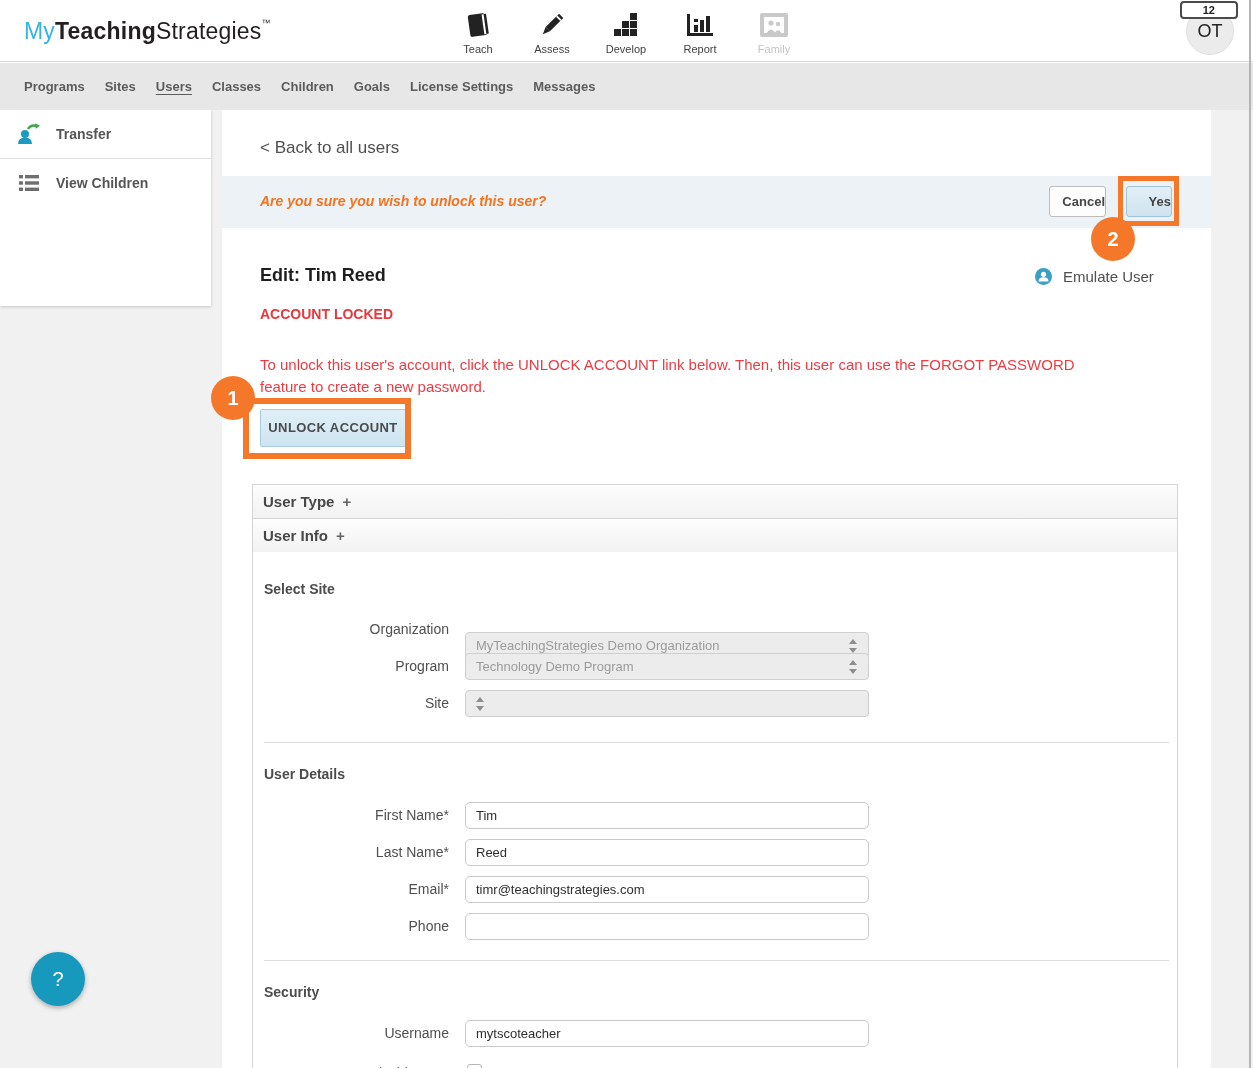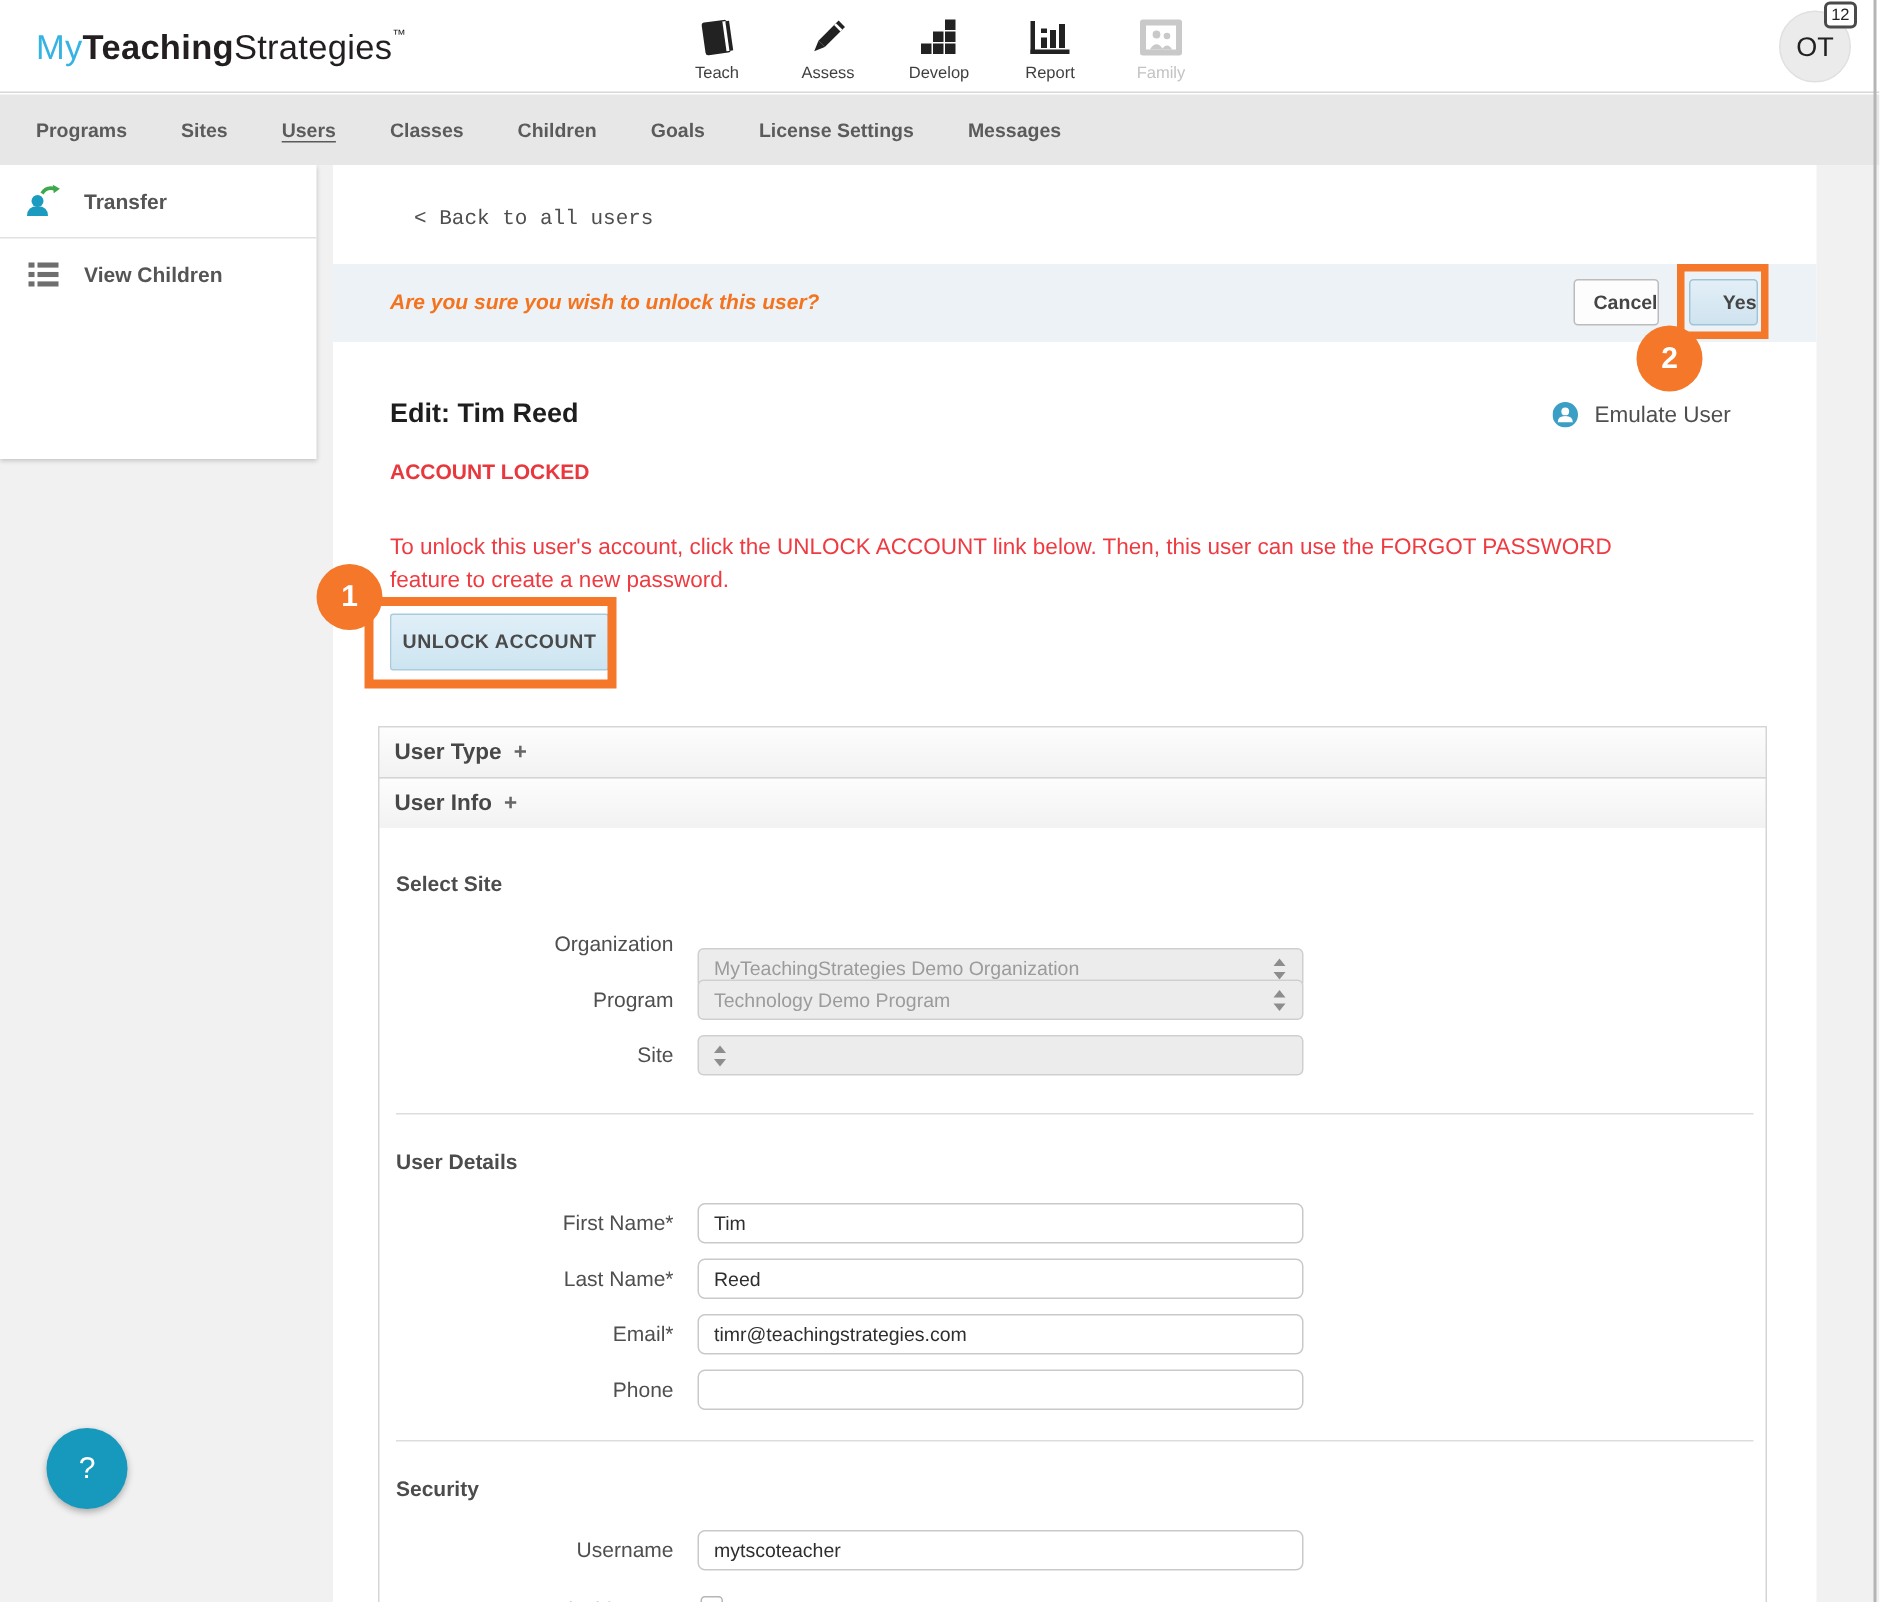--- a/index.html
+++ b/index.html
@@ -18,40 +18,40 @@
   .logo .tm { font-size:9px; vertical-align:top; }
   .apps { position:absolute; left:452px; top:6px; display:flex; gap:22px; }
   .app { width:52px; display:flex; flex-direction:column; align-items:center; gap:3px; cursor:pointer; }
   .app .glyph { height:34px; display:flex; align-items:flex-end; justify-content:center; }
   .app .lbl { font-size:11px; color:#3f3f3f; }
   .app.disabled .lbl { color:#c3c3c3; }
   .avatar-wrap { position:absolute; right:19px; top:7px; width:48px; height:48px; }
   .avatar { width:48px; height:48px; border-radius:50%; background:#ebebeb; border:1px solid #e0e0e0;
     display:flex; align-items:center; justify-content:center; font-size:18px; color:#222; }
   .avatar-badge { position:absolute; right:-4px; top:-6px; background:#fff; border:2px solid #4a4a4a;
-    border-radius:4px; font-size:11px; font-weight:normal; color:#222; padding:0 3px; line-height:14px; }
+    border-radius:4px; font-size:11px; font-weight:bold; color:#222; padding:0 21px; line-height:14px; }
   
   .navbar { position:absolute; left:0; top:63px; width:1253px; height:47px; background:#e7e7e7;
-    display:flex; align-items:center; padding-left:24px; gap:36px; z-index:5; }
+    display:flex; align-items:center; padding-left:24px; gap:20px; z-index:5; }
   .nav-item { font-size:13px; font-weight:bold; color:#5b5b5b; cursor:pointer; }
   .nav-item.active { text-decoration:underline; text-underline-offset:3px; }
   
   .page { position:absolute; left:0; top:110px; width:1253px; height:958px; background:#f1f1f1; }
   .edge-line { position:absolute; left:1249px; top:0; width:2px; height:1068px; background:#b5b5b5; z-index:6; }
   
   .sidebar { position:absolute; left:0; top:0; width:211px; height:196px; background:#fff;
     box-shadow:0 1px 3px rgba(0,0,0,0.18); }
   .side-item { height:48px; display:flex; align-items:center; gap:15px; padding-left:17px;
     border-top:1px solid #e2e2e2; cursor:pointer; }
   .side-item:first-child { border-top:none; }
   .side-item .s-lbl { font-size:14px; font-weight:bold; color:#555; }
   .s-icon { width:24px; height:24px; position:relative; flex:0 0 24px; }
   
   .main { position:absolute; left:222px; top:0; width:989px; height:958px; background:#fff; }
-  .back-link { position:absolute; left:54px; top:28px; font-size:14px; color:#4f4f4f; cursor:pointer;font-family:Liberation Mono, monospace; }
+  .back-link { position:absolute; left:38px; top:28px; font-size:17px; color:#4f4f4f; cursor:pointer; }
   .confirm-bar { position:absolute; left:0; top:66px; width:989px; height:52px; background:#edf2f6; }
   .confirm-q { position:absolute; left:38px; top:17px; font-size:14px; font-weight:bold; font-style:italic; color:#f4731e; }
   .btn { display:inline-block; text-align:right; font-size:13px; font-weight:bold; color:#454545;
     border-radius:3px; cursor:pointer; }
   .btn-cancel { position:absolute; left:827px; top:10px; width:57px; height:31px; line-height:29px;
     background:#fdfdfd; border:1px solid #bcbcbc; }
   .btn-yes { position:absolute; left:904px; top:10px; width:46px; height:31px; line-height:29px;
     background:linear-gradient(#e3eff7,#cfe3ef); border:1px solid #9ec4d8; }
   .page-title { position:absolute; left:38px; top:155px; font-size:18px; font-weight:bold; color:#1e1e1e; }
   .emulate { position:absolute; left:813px; top:158px; display:flex; align-items:flex-start; gap:11px; cursor:pointer; }

